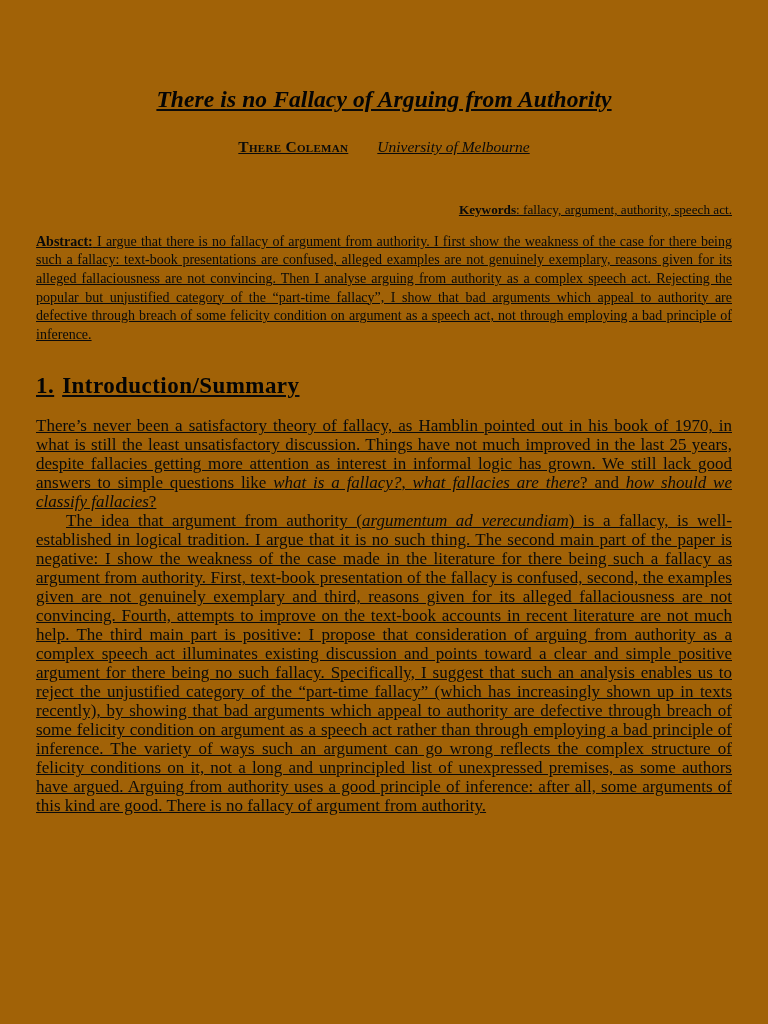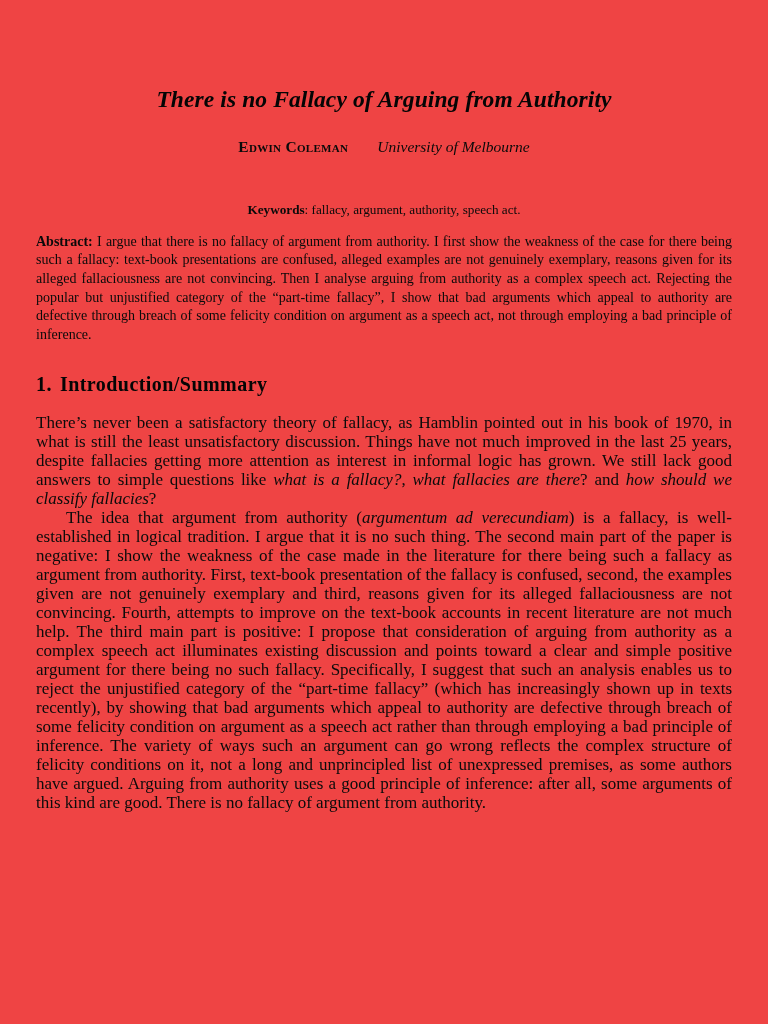--- a/index.html
+++ b/index.html
@@ -12,23 +12,24 @@
     height: 1024px;
     overflow: hidden;
     font-family: "Liberation Serif", "DejaVu Serif", serif;
     color: #0a0a0a;
   }
 
   .page {
     position: relative;
     width: 768px;
     height: 1024px;
-    background: #ef4444;
+    background: #a16207;
     box-sizing: border-box;
     padding: 0 36px;
+    text-decoration: underline;
   }
 
   
   .title-block {
     padding-top: 86px;
     text-align: center;
   }
   .paper-title {
     font-size: 23.5px;
     font-weight: bold;
@@ -57,39 +58,39 @@
   }
 
   
   .meta-block {
     margin-top: 44px;
   }
   .keywords {
     font-size: 13.2px;
     line-height: 1.35;
     margin: 0 0 14px 0;
-    text-align: center;
+    text-align: right;
   }
   .keywords b,
   .abstract b {
     font-weight: bold;
   }
   .abstract {
     font-size: 14px;
     line-height: 1.33;
     margin: 0;
     text-align: justify;
     text-justify: inter-word;
     hyphens: none;
   }
 
   
   .section-heading {
     margin: 29px 0 0 0;
-    font-size: 20px;
+    font-size: 23px;
     font-weight: bold;
     letter-spacing: 0.45px;
     color: #050505;
   }
   .section-number {
     margin-right: 8px;
   }
 
   
   .body-copy {
@@ -111,21 +112,21 @@
 </style>
 </head>
 <body>
 
 <div class="page">
 
   <div class="title-block">
     <h1 class="paper-title">There is no Fallacy of Arguing from Authority</h1>
 
     <div class="author-line">
-      <span class="author-name">Edwin Coleman</span><span class="author-affil">University of Melbourne</span>
+      <span class="author-name">There Coleman</span><span class="author-affil">University of Melbourne</span>
     </div>
   </div>
 
   <div class="meta-block">
     <p class="keywords"><b>Keywords</b><span>: </span><span>fallacy, argument, authority, speech act.</span></p>
 
     <p class="abstract"><b>Abstract:</b><span> I argue that there is no fallacy of argument from authority. I first show the weakness of the case for there being such a fallacy: text-book presentations are confused, alleged examples are not genuinely exemplary, reasons given for its alleged fallaciousness are not convincing. Then I analyse arguing from authority as a complex speech act. Rejecting the popular but unjustified category of the “part-time fallacy”, I show that bad arguments which appeal to authority are defective through breach of some felicity condition on argument as a speech act, not through employing a bad principle of inference.</span></p>
   </div>
 
   <h2 class="section-heading"><span class="section-number">1.</span><span>Introduction/Summary</span></h2>

